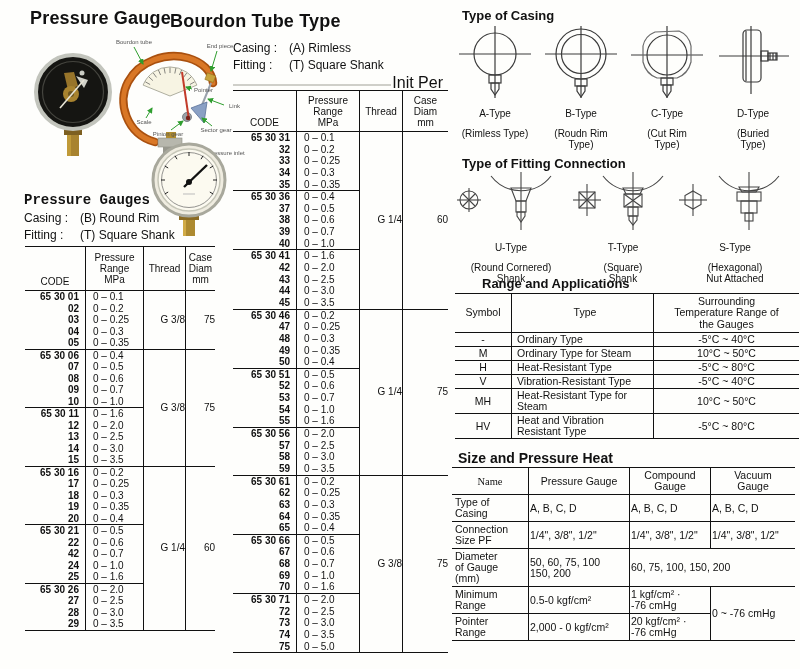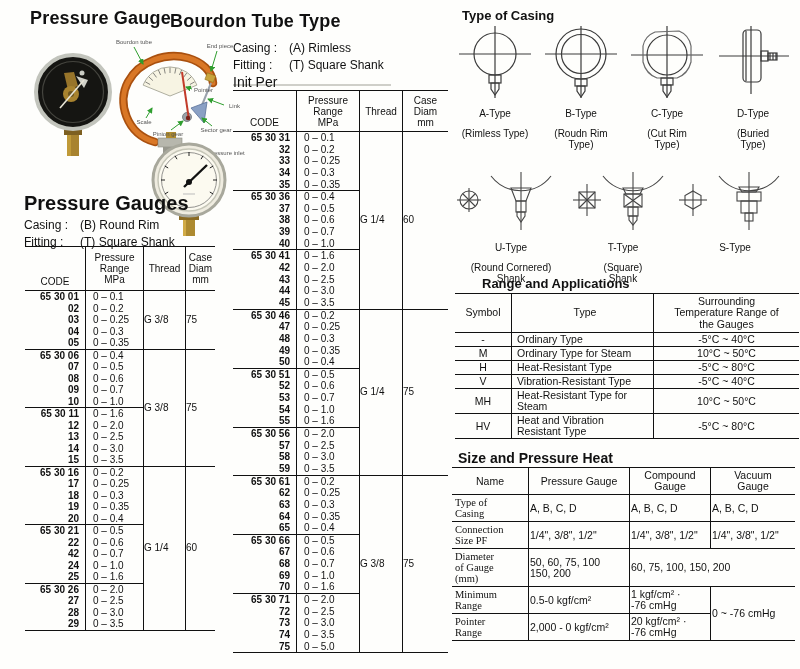--- a/index.html
+++ b/index.html
@@ -3,40 +3,40 @@
 <meta charset="utf-8">
 <style>
   html,body{margin:0;padding:0;background:#ffffff;}
   .page{position:relative;width:800px;height:669px;background:#fefefc;color:#111;
         font-family:"Liberation Sans",sans-serif;overflow:hidden;}
   .abs{position:absolute;}
   .title{font-weight:bold;font-size:18px;letter-spacing:.2px;}
   .sec-h{font-weight:bold;font-size:13px;}
   .spec-line{display:flex;font-size:12px;}
   .spec-line .lab{width:56px;}
-  .block-h{font-weight:bold;font-size:20px;}
-  .unit-note{font-size:14px;text-align:left;}
+  .block-h{font-weight:bold;font-size:14px;font-family:Liberation Mono, monospace;}
+  .unit-note{font-size:16px;text-align:right;}
   .smudge{border-top:2px solid #cfcfc9;}
 
   
   table.code-table{border-collapse:collapse;table-layout:fixed;
     border-top:1.5px solid #111;border-bottom:1.5px solid #111;}
   .code-table th{font-weight:normal;font-size:10px;line-height:11px;
     white-space:pre-line;text-align:center;vertical-align:middle;
     border-bottom:1px solid #111;padding:0;}
   .code-table th.col-code{vertical-align:bottom;padding-bottom:3px;}
   .code-table td{font-size:10px;padding:0;vertical-align:middle;}
   .code-table.lft td{height:11.5px;line-height:11.5px;}
   .code-table.lft th{height:40px;}
   .code-table.mid td{height:11.64px;line-height:11.64px;}
   .code-table.mid th{height:37px;}
   .code-table .col-range,.code-table .col-thread,.code-table .col-diam{border-left:1px solid #111;}
   .code-table td.col-code{text-align:right;padding-right:6px;font-weight:bold;}
   .code-table td.col-range{text-align:left;padding-left:7px;}
-  .code-table td.col-thread,.code-table td.col-diam{text-align:left;}
+  .code-table td.col-thread,.code-table td.col-diam{text-align:right;}
   .code-table tr.group-start td.col-code,.code-table tr.group-start td.col-range{border-top:1px solid #111;}
   .code-table tr.span-start td{border-top:1px solid #111;}
   .code-table tbody tr:first-child td{border-top:none;}
   .code-table.lft{width:187px;}
   .code-table.lft .col-code{width:60px;} .code-table.lft .col-range{width:57px;}
   .code-table.lft .col-thread{width:41px;} .code-table.lft .col-diam{width:29px;}
   .code-table.mid{width:212px;}
   .code-table.mid .col-code{width:63px;} .code-table.mid .col-range{width:62px;}
   .code-table.mid .col-thread{width:42px;} .code-table.mid .col-diam{width:45px;}
 
@@ -58,22 +58,22 @@
   .rt .c1{width:136px;text-align:left;padding-left:5px;white-space:pre-line;}
   .rt .c2{width:145px;text-align:center;white-space:pre-line;}
 
   
   table.st{border-collapse:collapse;table-layout:fixed;width:340px;
     border-top:1.5px solid #111;border-bottom:1.5px solid #111;font-size:10.5px;}
   .st th{font-weight:normal;text-align:center;white-space:pre-line;line-height:11px;padding:2px 0;}
   .st td{white-space:pre-line;line-height:11px;padding:2px 1px;vertical-align:middle;}
   .st tr + tr th,.st tr + tr td{border-top:1px solid #111;}
   .st th:nth-child(n+2),.st td:nth-child(n+2){border-left:1px solid #111;}
-  .st .st-label{text-align:left;padding-left:3px;font-family:Liberation Serif, serif;}
-  .st .w0{width:76px;} .st .w1{width:100px;} .st .w2{width:80px;} .st .w3{width:84px;}
+  .st .st-label{text-align:left;padding-left:3px;}
+  .st .w0{width:76px;font-family:Liberation Serif, serif;} .st .w1{width:100px;} .st .w2{width:80px;} .st .w3{width:84px;}
 
   .dlabel{font-size:6px;fill:#555;}
 </style>
 </head>
 <body>
 
 <div class="page">
 
   <div class="abs title" style="left:30px;top:8px;">Pressure Gauge</div>
   <div class="abs title" style="left:170px;top:11px;">Bourdon Tube Type</div>
@@ -587,20 +587,21 @@
         <line x1="57" y1="29" x2="57" y2="36"></line>
           <line x1="60" y1="29" x2="60" y2="36"></line>
           <line x1="63" y1="29" x2="63" y2="36"></line>
       </svg>
       <div class="fig-label">D-Type</div>
       <div class="fig-label">(Buried
 Type)</div>
     </div>
   </div>
 
+  <div class="abs sec-h" style="left:462px;top:156px;">Type of Fitting Connection</div>
   <div class="abs fig-row" style="left:455px;top:172px;width:336px;">
     <div class="fig" style="width:112px;">
       <svg width="112" height="62" viewBox="0 0 112 62" fill="none" stroke="#444" stroke-width="1.1">
         <circle cx="14" cy="28" r="9"></circle>
           <line x1="2" y1="28" x2="26" y2="28"></line>
           <line x1="14" y1="16" x2="14" y2="40"></line>
         <line x1="8" y1="22" x2="20" y2="34"></line>
           <line x1="8" y1="34" x2="20" y2="22"></line>
         <path d="M36,4 A38,38 0 0 0 96,4"></path>
           <line x1="66" y1="0" x2="66" y2="58"></line>
@@ -638,20 +639,22 @@
         <line x1="0" y1="28" x2="28" y2="28"></line>
           <line x1="14" y1="12" x2="14" y2="44"></line>
         <path d="M40,4 A38,38 0 0 0 100,4"></path>
           <line x1="70" y1="0" x2="70" y2="58"></line>
         <path d="M60,15 H80 L77,20 H63 Z"></path>
         <rect x="58" y="20" width="24" height="9"></rect>
         <rect x="62" y="29" width="16" height="12"></rect>
         <rect x="66" y="41" width="8" height="8"></rect>
       </svg>
       <div class="fig-label">S-Type</div>
+      <div class="fig-label">(Hexagonal)
+Nut Attached</div>
     </div>
   </div>
 
   <div class="abs sec-h" style="left:482px;top:276px;">Range and Applications</div>
   <table class="abs rt" style="left:455px;top:293px;">
     <thead>
       <tr>
         <th class="c0">Symbol</th>
         <th class="c1" style="text-align:center;">Type</th>
         <th class="c2">Surrounding

